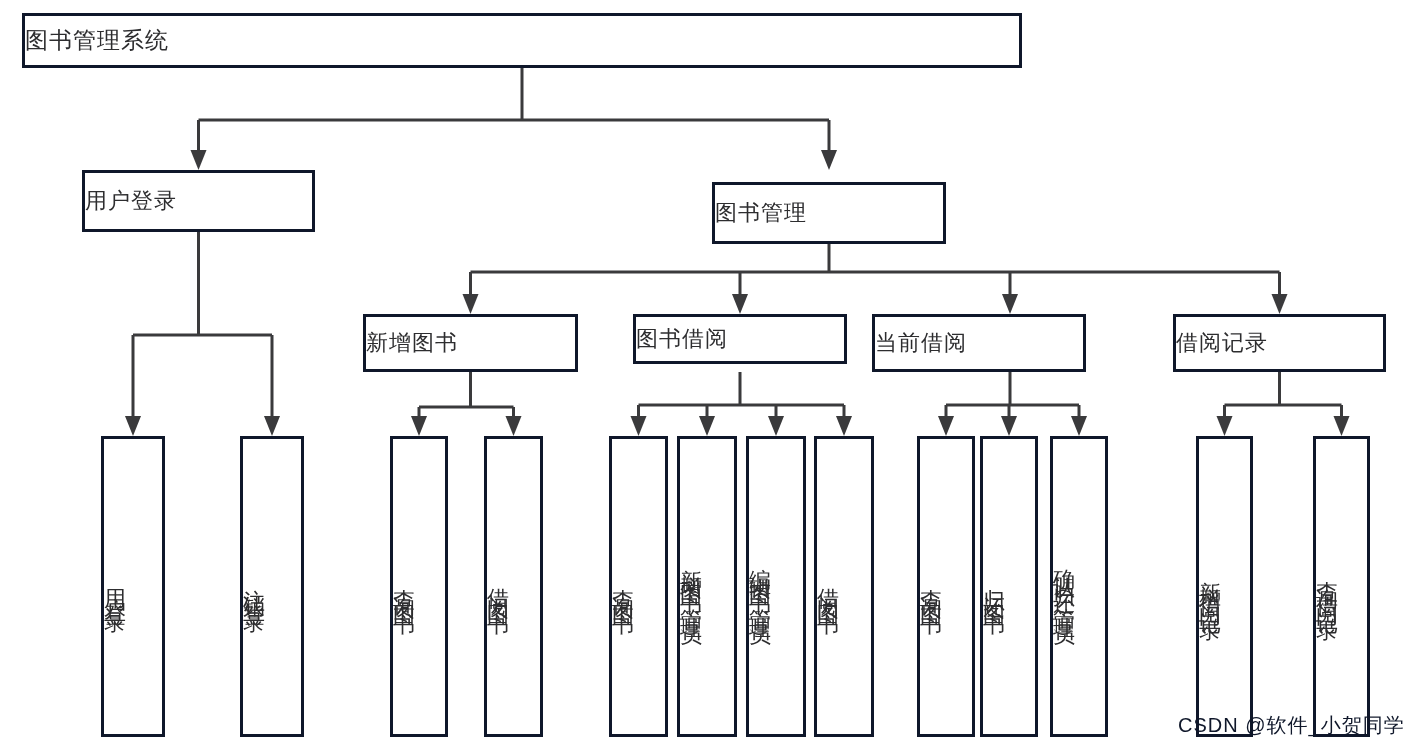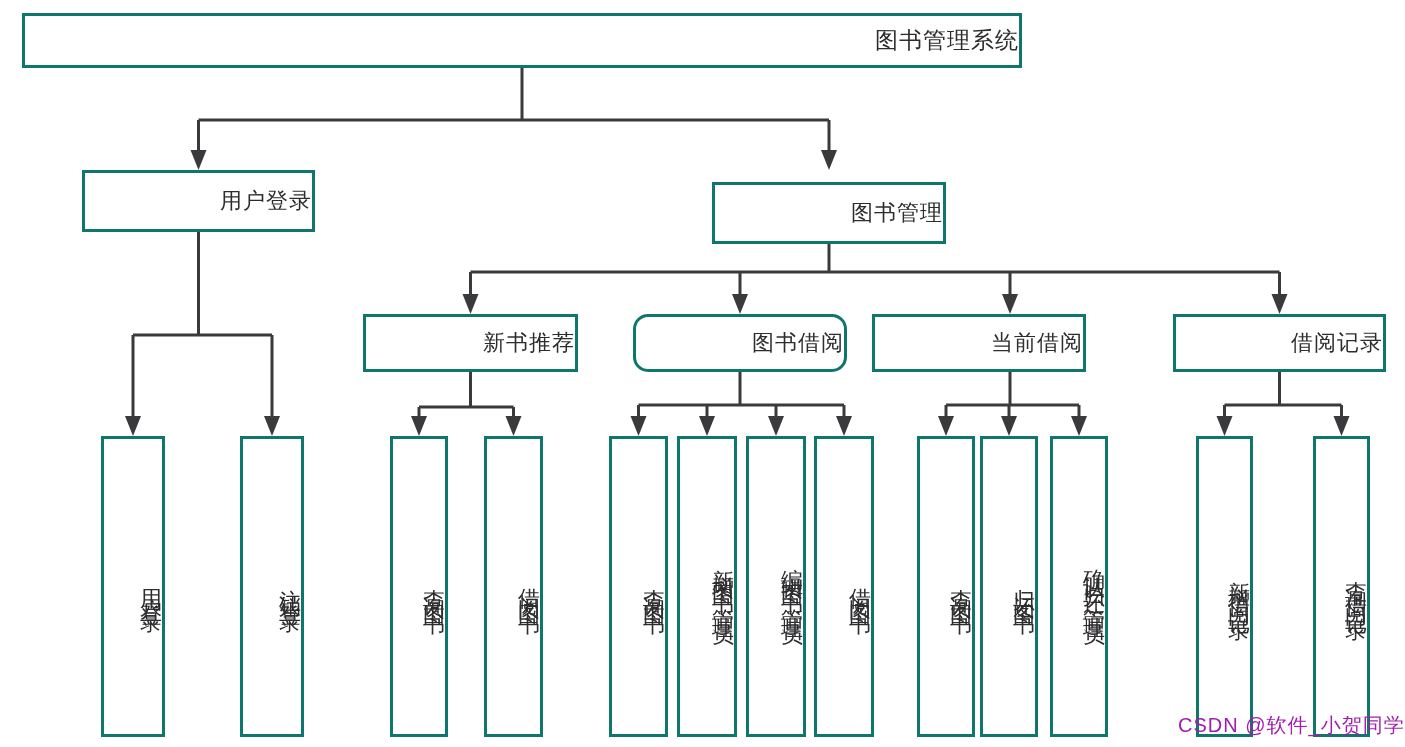--- a/index.html
+++ b/index.html
@@ -16,25 +16,25 @@
     overflow: hidden;
   }
   #connectors {
     position: absolute;
     left: 0; top: 0;
     z-index: 1;
   }
   .node {
     position: absolute;
     box-sizing: border-box;
-    border: 3px solid #0f766e;
+    border: 3px solid #0f172a;
     background: #ffffff;
     display: flex;
     align-items: center;
-    justify-content: flex-end;
+    justify-content: flex-start;
     color: #2d2d2f;
     z-index: 2;
   }
   .node.h .label {
     font-size: 22px;
     letter-spacing: 1px;
     white-space: nowrap;
   }
   .node.root .label {
     font-size: 23px;
@@ -46,21 +46,21 @@
     font-size: 22px;
     letter-spacing: 8px;
     line-height: 1;
   }
   .watermark {
     position: absolute;
     left: 1178px;
     top: 712px;
     font-size: 20px;
     letter-spacing: 1px;
-    color: #a21caf;
+    color: #0f172a;
     white-space: nowrap;
     z-index: 3;
   }
 </style>
 </head>
 <body>
 
 <div id="canvas">
 
   <svg id="connectors" width="1405" height="747" viewBox="0 0 1405 747">
@@ -115,23 +115,23 @@
   </div>
 
   <div class="node h" style="left:82px; top:170px; width:233px; height:62px;">
     <span class="label">用户登录</span>
   </div>
   <div class="node h" style="left:712px; top:182px; width:234px; height:62px;">
     <span class="label">图书管理</span>
   </div>
 
   <div class="node h" style="left:363px; top:314px; width:215px; height:58px;">
-    <span class="label">新书推荐</span>
+    <span class="label">新增图书</span>
   </div>
-  <div class="node h" style="left:633px; top:314px; width:214px; height:58px;border-radius:15px;">
+  <div class="node h" style="left:633px; top:314px; width:214px; height:50px;">
     <span class="label">图书借阅</span>
   </div>
   <div class="node h" style="left:872px; top:314px; width:214px; height:58px;">
     <span class="label">当前借阅</span>
   </div>
   <div class="node h" style="left:1173px; top:314px; width:213px; height:58px;">
     <span class="label">借阅记录</span>
   </div>
 
   <div class="node leaf" style="left:101px; top:436px; width:64px; height:301px;">

